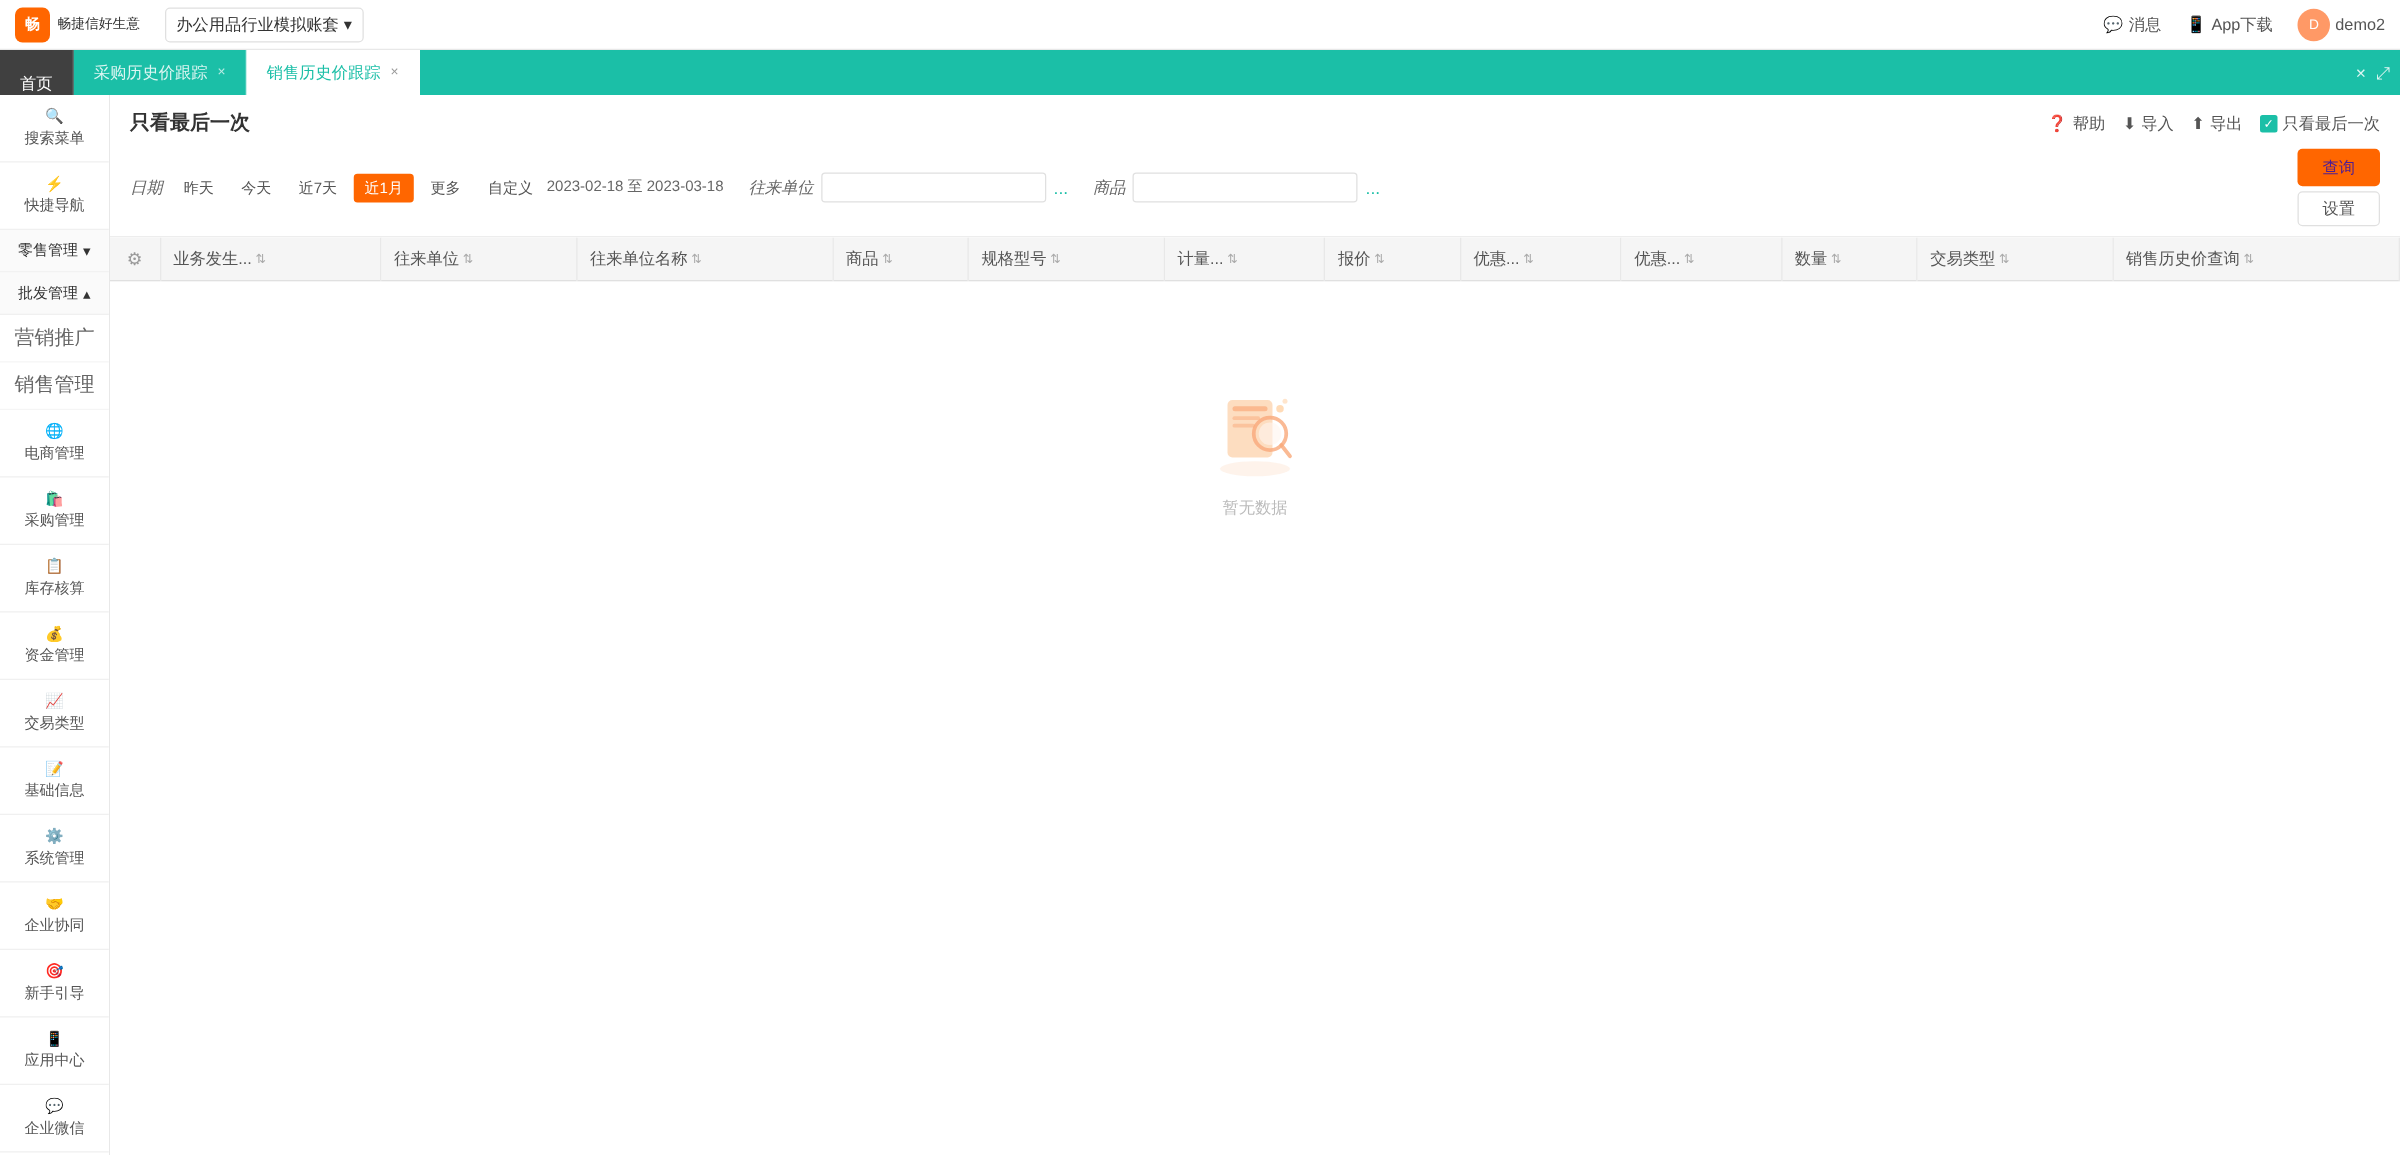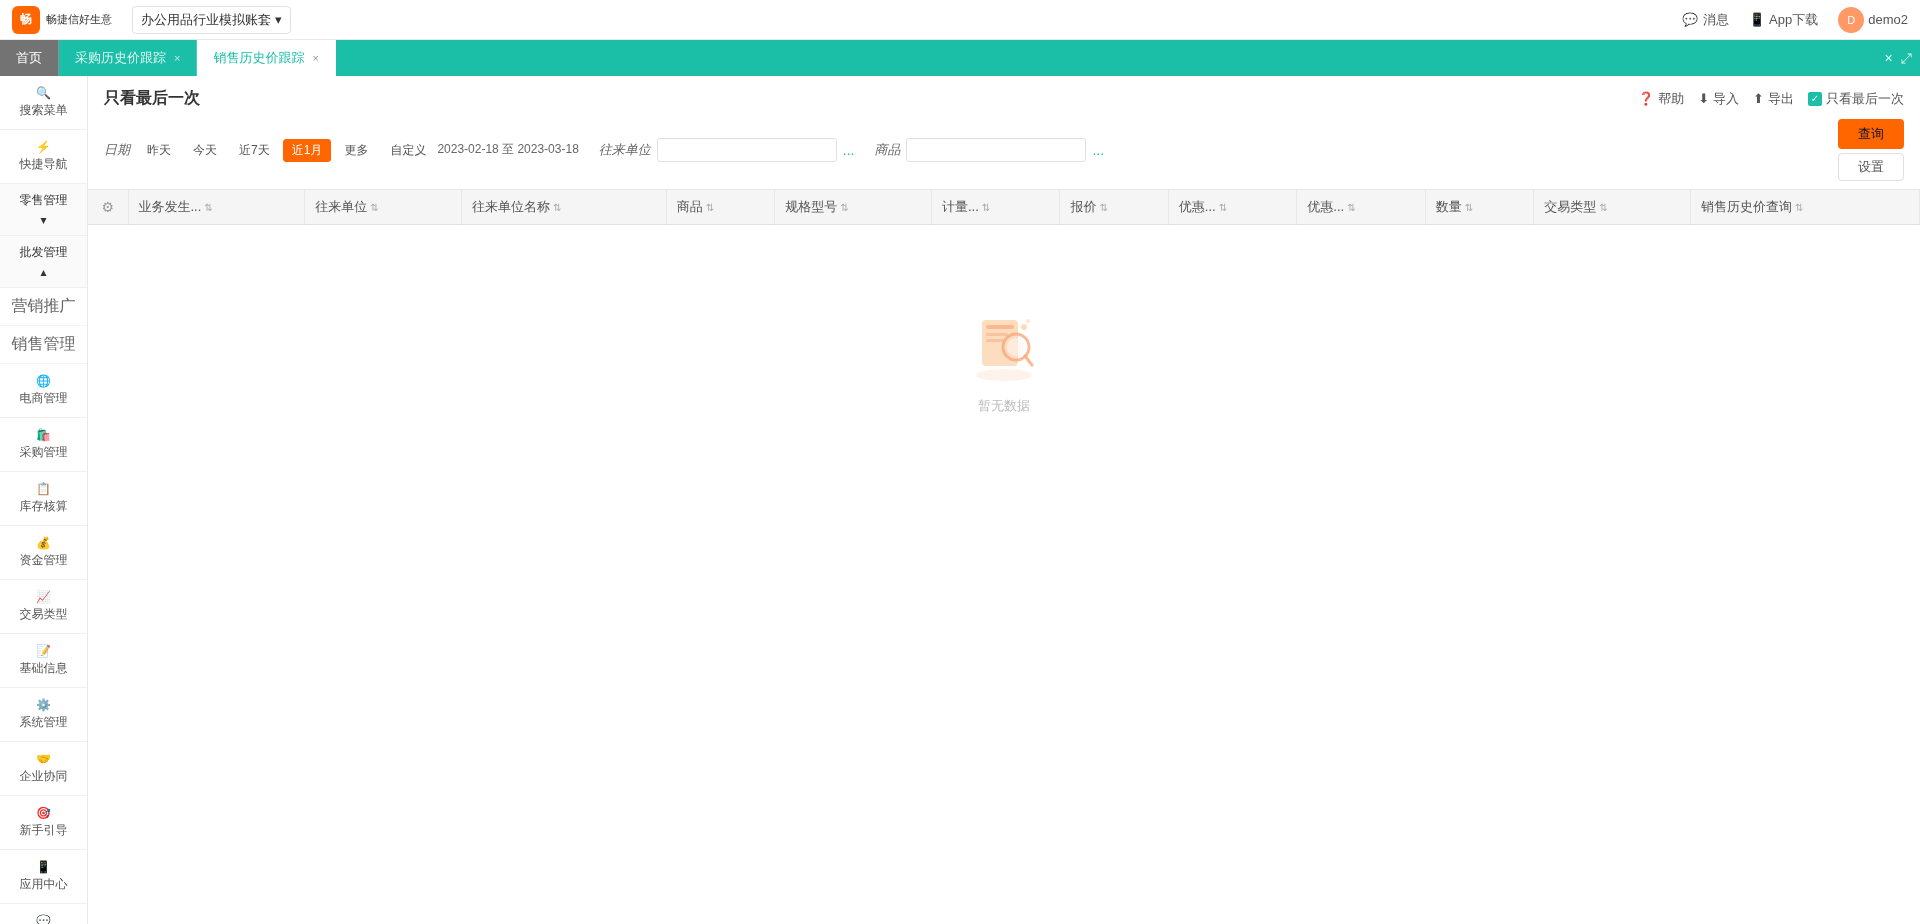--- a/index.html
+++ b/index.html
@@ -97,22 +97,23 @@
       cursor: pointer;
       font-size: 13px;
       color: rgba(255,255,255,0.85);
       border-right: 1px solid rgba(255,255,255,0.2);
     }
     .tab-item.active {
       background: #fff;
       color: #1bbfa7;
     }
     .tab-item.home {
-      background: #737373;
+      background: #404040;
       color: white;
+      align-items: flex-end;
     }
     .tab-close {
       font-size: 11px;
       color: rgba(255,255,255,0.7);
       cursor: pointer;
       margin-left: 2px;
     }
     .tab-item.active .tab-close {
       color: #999;
     }
@@ -152,21 +153,21 @@
       align-items: center;
       padding: 10px 4px;
       cursor: pointer;
       color: #555;
       font-size: 12px;
       border-bottom: 1px solid #f0f0f0;
       gap: 2px;
     }
     .sidebar-item.section-header {
       display: flex;
-      flex-direction: column;
+      flex-direction: row;
       justify-content: center;
       align-items: center;
       gap: 4px;
       padding: 8px 6px;
       font-size: 12px;
       color: #333;
       font-weight: 500;
       background: #fafafa;
     }
     .sidebar-sub-item {
@@ -292,21 +293,21 @@
       color: #333;
       background: #fff;
     }
     .filter-dots {
       color: #1bbfa7;
       cursor: pointer;
       font-size: 14px;
     }
     .btn-query {
       background: #ff6600;
-      color: #0f172a;
+      color: #4c1d95;
       border: none;
       border-radius: 4px;
       padding: 6px 20px;
       font-size: 13px;
       cursor: pointer;
     }
     .btn-settings {
       background: #fff;
       color: #555;
       border: 1px solid #e0e0e0;

